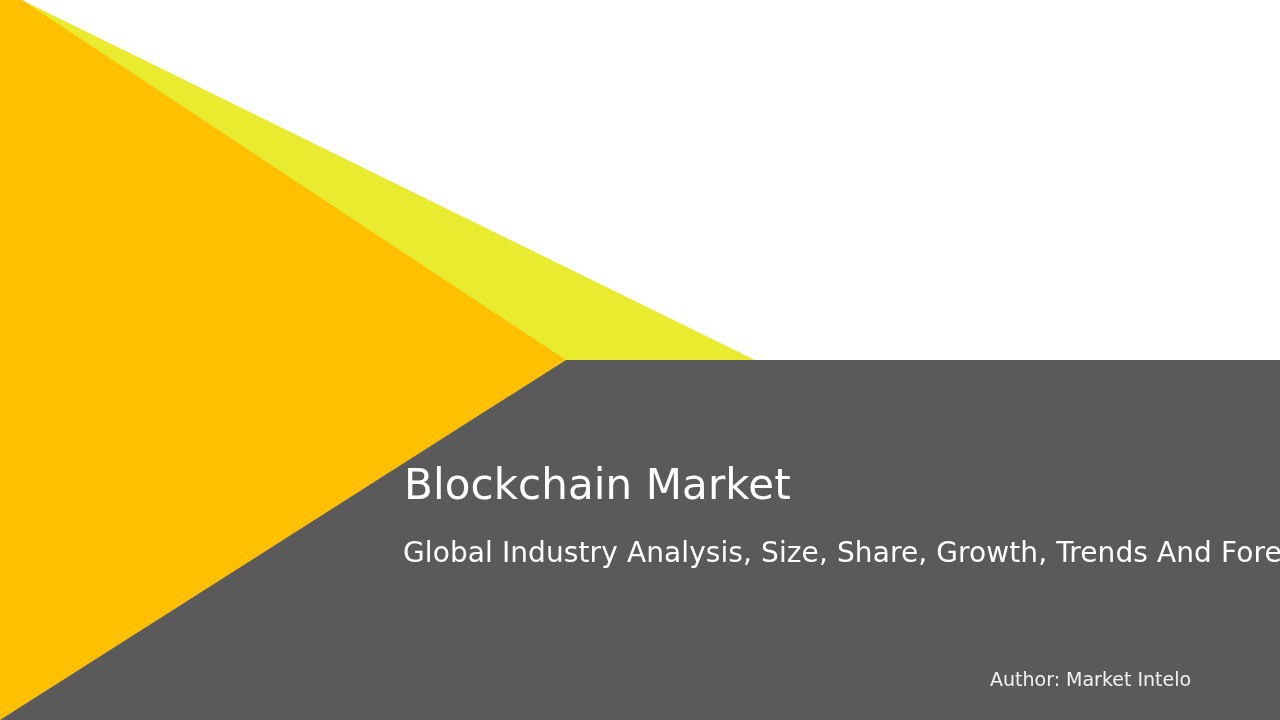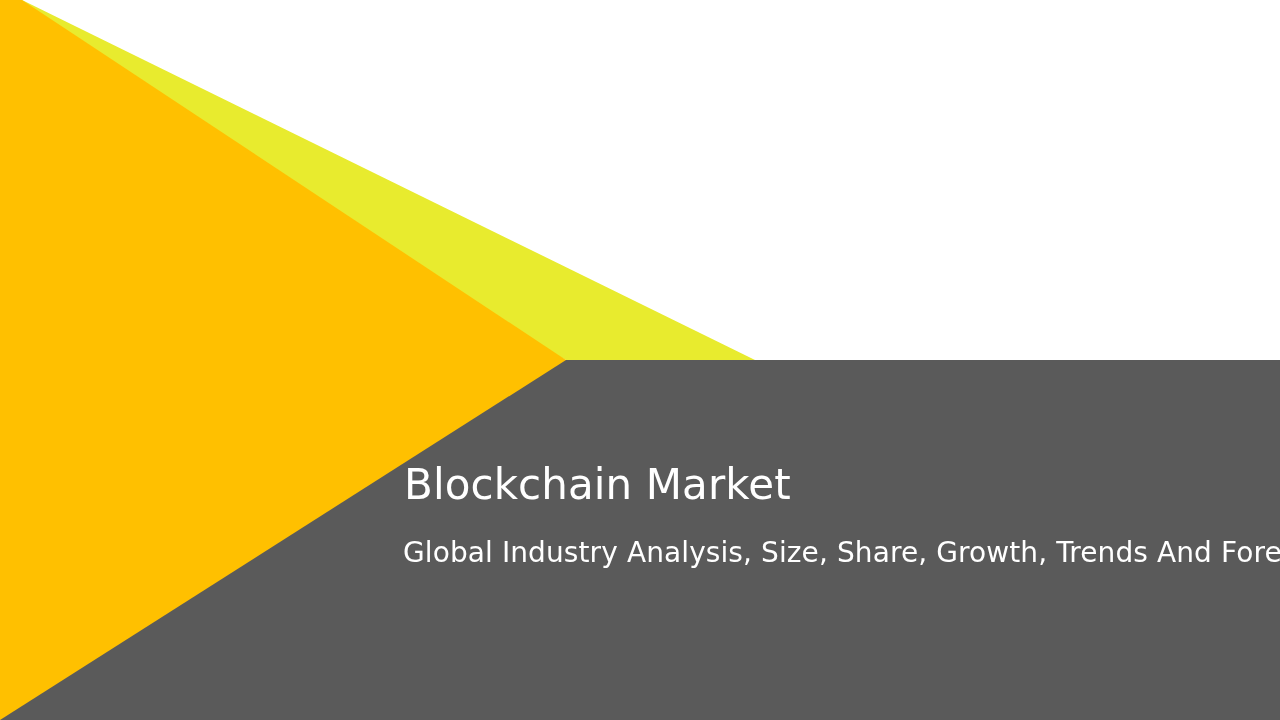--- a/index.html
+++ b/index.html
@@ -81,14 +81,15 @@
     <rect x="0" y="0" width="1280" height="720" fill="#ffffff"></rect>
     <polygon points="22,0 755,360 566,360 0,82 0,0" fill="#e8eb2e"></polygon>
     <rect x="0" y="360" width="1280" height="360" fill="#5a5a5a"></rect>
     <polygon points="0,0 22,0 566,360 0,720" fill="#ffc000"></polygon>
   </svg>
 
   <h1 id="title">Blockchain Market</h1>
 
   <p id="subtitle">Global Industry Analysis, Size, Share, Growth, Trends And Forecast</p>
 
+  <p id="author">Author: Market Intelo</p>
 
 </div>
 
 </body></html>

